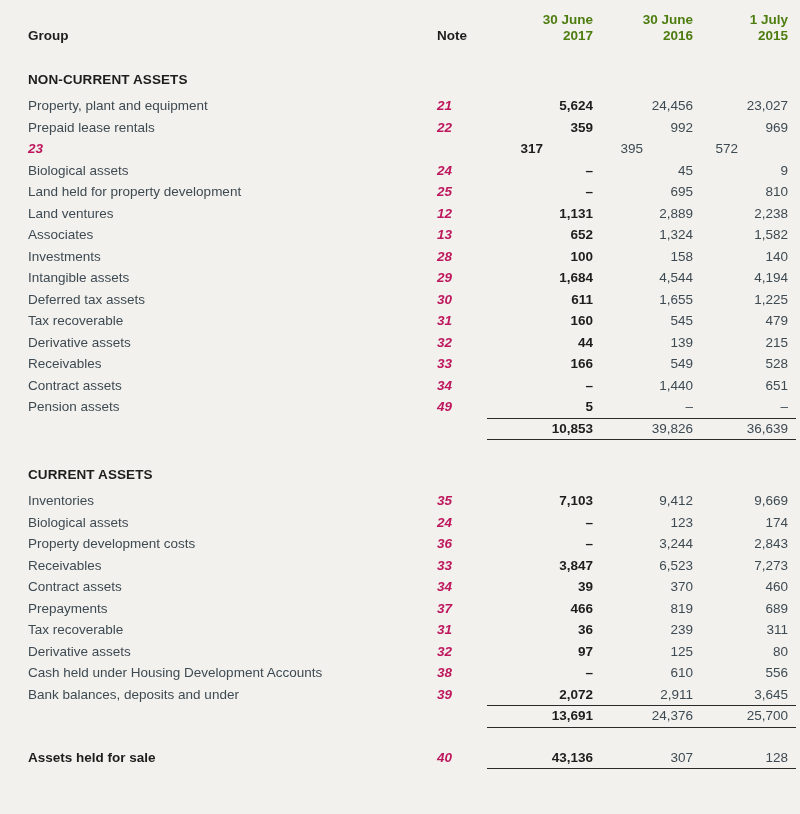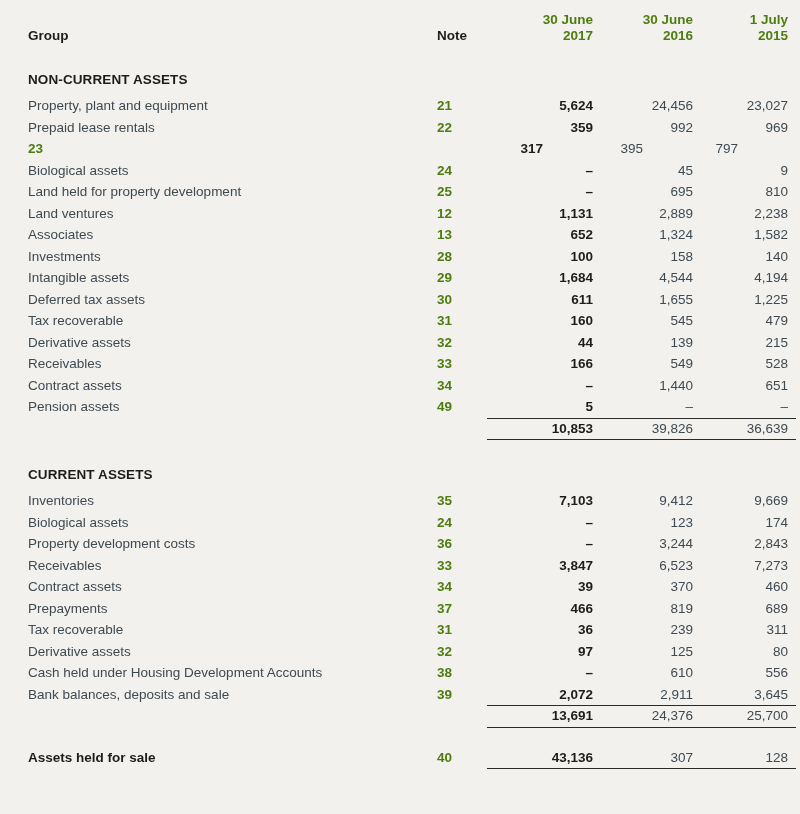--- a/index.html
+++ b/index.html
@@ -50,21 +50,21 @@
     margin: 25px 0 4px 0;
     letter-spacing: 0.1px;
   }
   .row {
     display: grid;
     grid-template-columns: 409px 50px 309px;
     height: 21.5px;
   }
   .row > div { line-height: 21.5px; }
   .label-cell { overflow: hidden; white-space: nowrap; }
-  .note-cell { font-weight: 700; color: #4d7c0f; }
+  .note-cell { font-weight: 700; color: #be185d; font-style: italic; }
   .vals { display: grid; grid-template-columns: 106px 100px 103px; }
   .vals > div { line-height: 21.5px; }
   .num { text-align: right; }
   .num.pr { padding-right: 8px; }
   .v2017 { font-weight: 700; color: #1d1d1b; }
   .rule-below { border-bottom: 1.5px solid #2a2a28; }
   .rule-thick { border-bottom: 3px solid #1d1d1b; }
 
   .gap-row-ahfs { margin-top: 20px; }
   .gap-row-total { margin-top: 17px; }
@@ -115,21 +115,21 @@
           <div class="num">992</div>
           <div class="num pr">969</div>
         </div>
       </div>
 
       <div class="row">
         <div class="note-cell">23</div>
         <div class="vals">
           <div class="num v2017">317</div>
           <div class="num">395</div>
-          <div class="num pr">797</div>
+          <div class="num pr">572</div>
         </div>
       </div>
 
       <div class="row">
         <div class="label-cell">Biological assets</div>
         <div class="note-cell">24</div>
         <div class="vals">
           <div class="num v2017">–</div>
           <div class="num">45</div>
           <div class="num pr">9</div>
@@ -343,21 +343,21 @@
         <div class="label-cell">Cash held under Housing Development Accounts</div>
         <div class="note-cell">38</div>
         <div class="vals">
           <div class="num v2017">–</div>
           <div class="num">610</div>
           <div class="num pr">556</div>
         </div>
       </div>
 
       <div class="row">
-        <div class="label-cell">Bank balances, deposits and sale</div>
+        <div class="label-cell">Bank balances, deposits and under</div>
         <div class="note-cell">39</div>
         <div class="vals rule-below">
           <div class="num v2017">2,072</div>
           <div class="num">2,911</div>
           <div class="num pr">3,645</div>
         </div>
       </div>
     </div>
   <div class="row">
     <div class="label-cell"></div>

